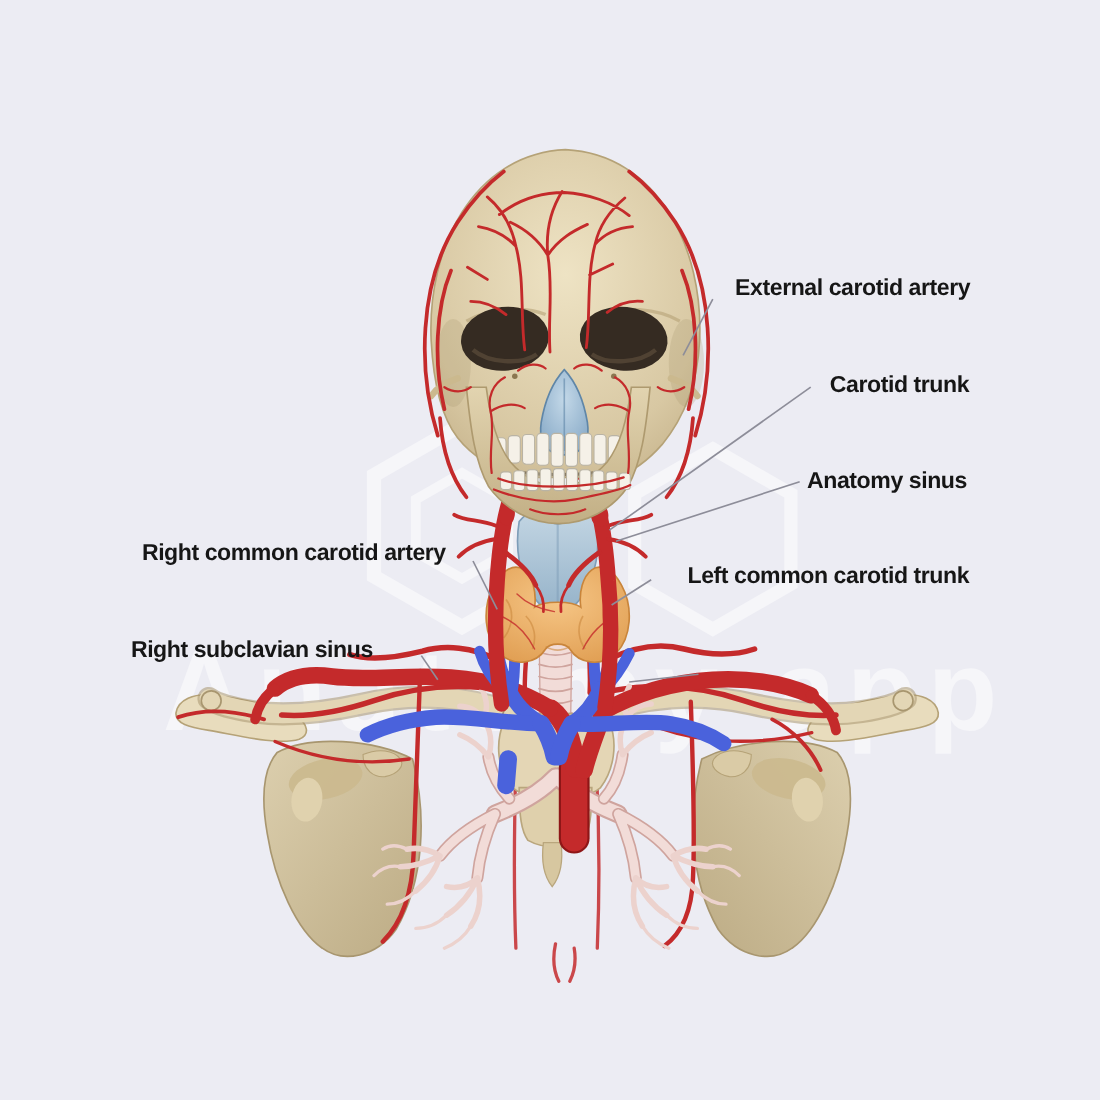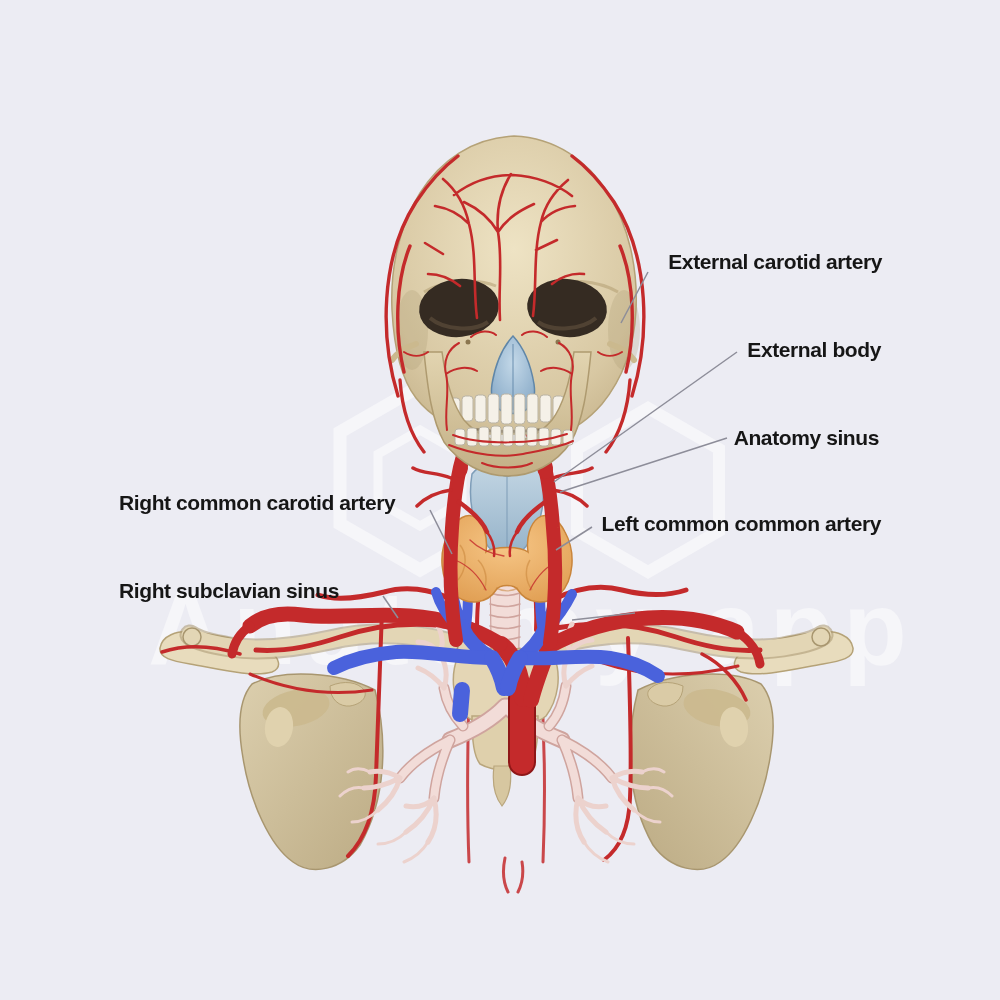--- a/index.html
+++ b/index.html
@@ -19,21 +19,21 @@
     line-height:1.1;
     color:var(--c-label-text,#161616);
     white-space:nowrap;
   }
   
   #lbl-eca{top:250px;right:118px}
   #lbl-cbody{top:338px;right:119px}
   #lbl-csinus{top:426px;right:121px}
   #lbl-lcca{top:512px;right:119px}
   #lbl-btrunk{top:598px;right:119px}
-  #lbl-rcca{top:491px;left:119px}
+  #lbl-rcca{top:491px;left:129px}
   #lbl-rsub{top:579px;left:119px}
 
   
   .art{stroke:var(--c-artery-red,#C42A2B);fill:none;stroke-linecap:round;stroke-linejoin:round}
   .artf{fill:var(--c-artery-red,#C42A2B)}
   .vein{stroke:var(--c-vein-blue,#4A62DC);fill:none;stroke-linecap:round;stroke-linejoin:round}
   .brO{stroke:var(--c-airway-dark,#CFA49E);fill:none;stroke-linecap:round}
   .brI{stroke:var(--c-airway-pink,#F2DCD8);fill:none;stroke-linecap:round}
   .twig{stroke:#ECD2CD;fill:none;stroke-linecap:round}
   .leader{stroke:var(--c-leader-line,#8D8D99);stroke-width:1.5;fill:none}
@@ -235,19 +235,19 @@
     <path class="leader" d="M737,352 L554,482"></path>
     <path class="leader" d="M727,438 L560,492"></path>
     <path class="leader" d="M430,510 L452,554"></path>
     <path class="leader" d="M592,527 L556,550"></path>
     <path class="leader" d="M383,596 L398,618"></path>
     <path class="leader" d="M635,613 L572,620"></path>
   </g>
 </svg>
 
 <div class="lbl" id="lbl-eca">External carotid artery</div>
-<div class="lbl" id="lbl-cbody">External body</div>
+<div class="lbl" id="lbl-cbody">Carotid trunk</div>
 <div class="lbl" id="lbl-csinus">Anatomy sinus</div>
 <div class="lbl" id="lbl-rcca">Right common carotid artery</div>
-<div class="lbl" id="lbl-lcca">Left common common artery</div>
+<div class="lbl" id="lbl-lcca">Left common carotid trunk</div>
 <div class="lbl" id="lbl-rsub">Right subclavian sinus</div>
 
 </div>
 
 </body></html>

